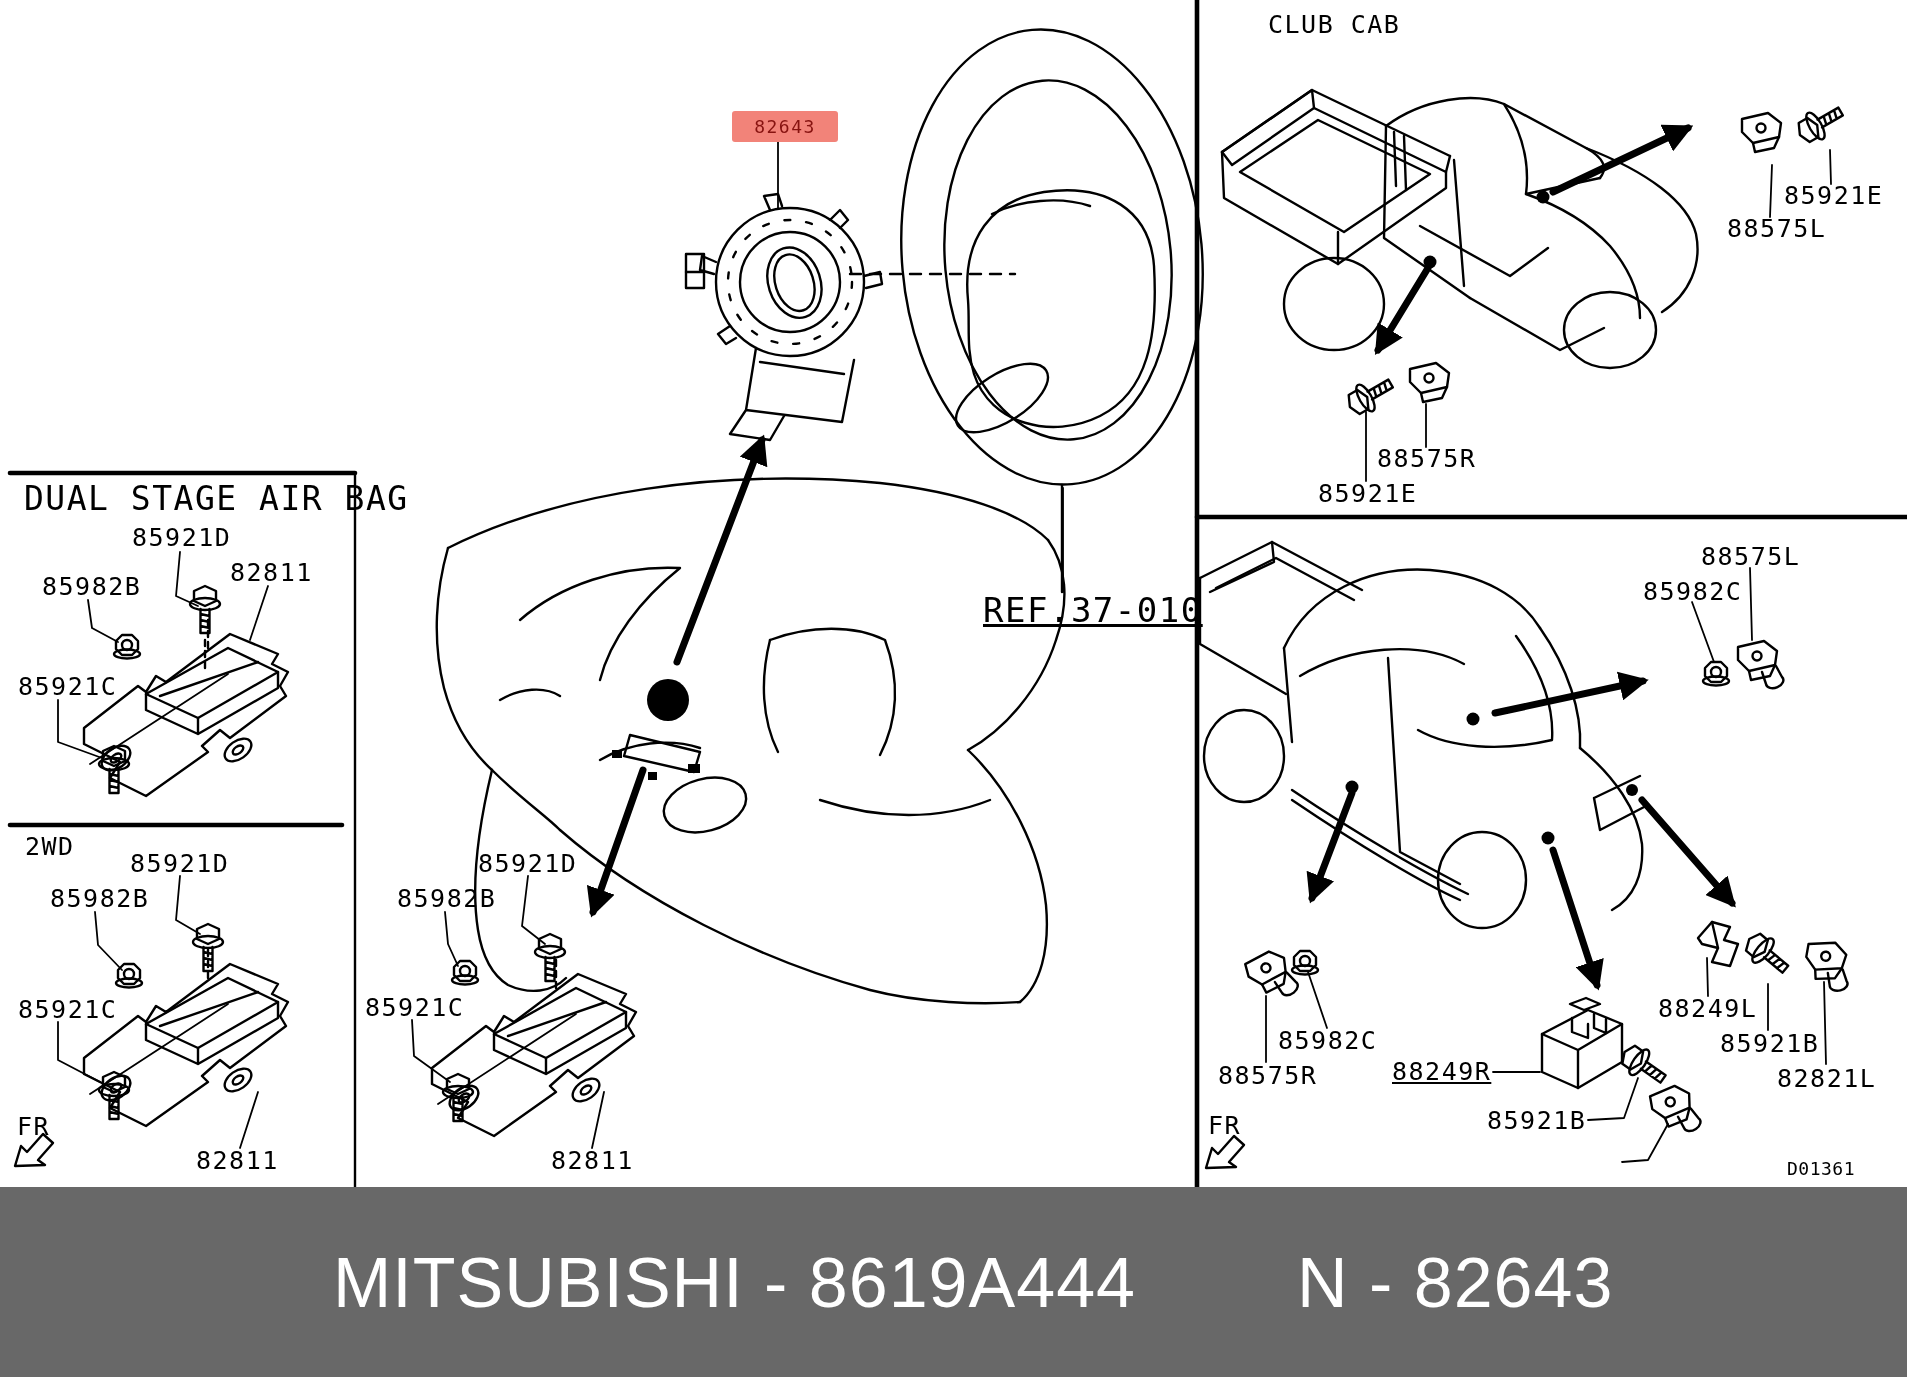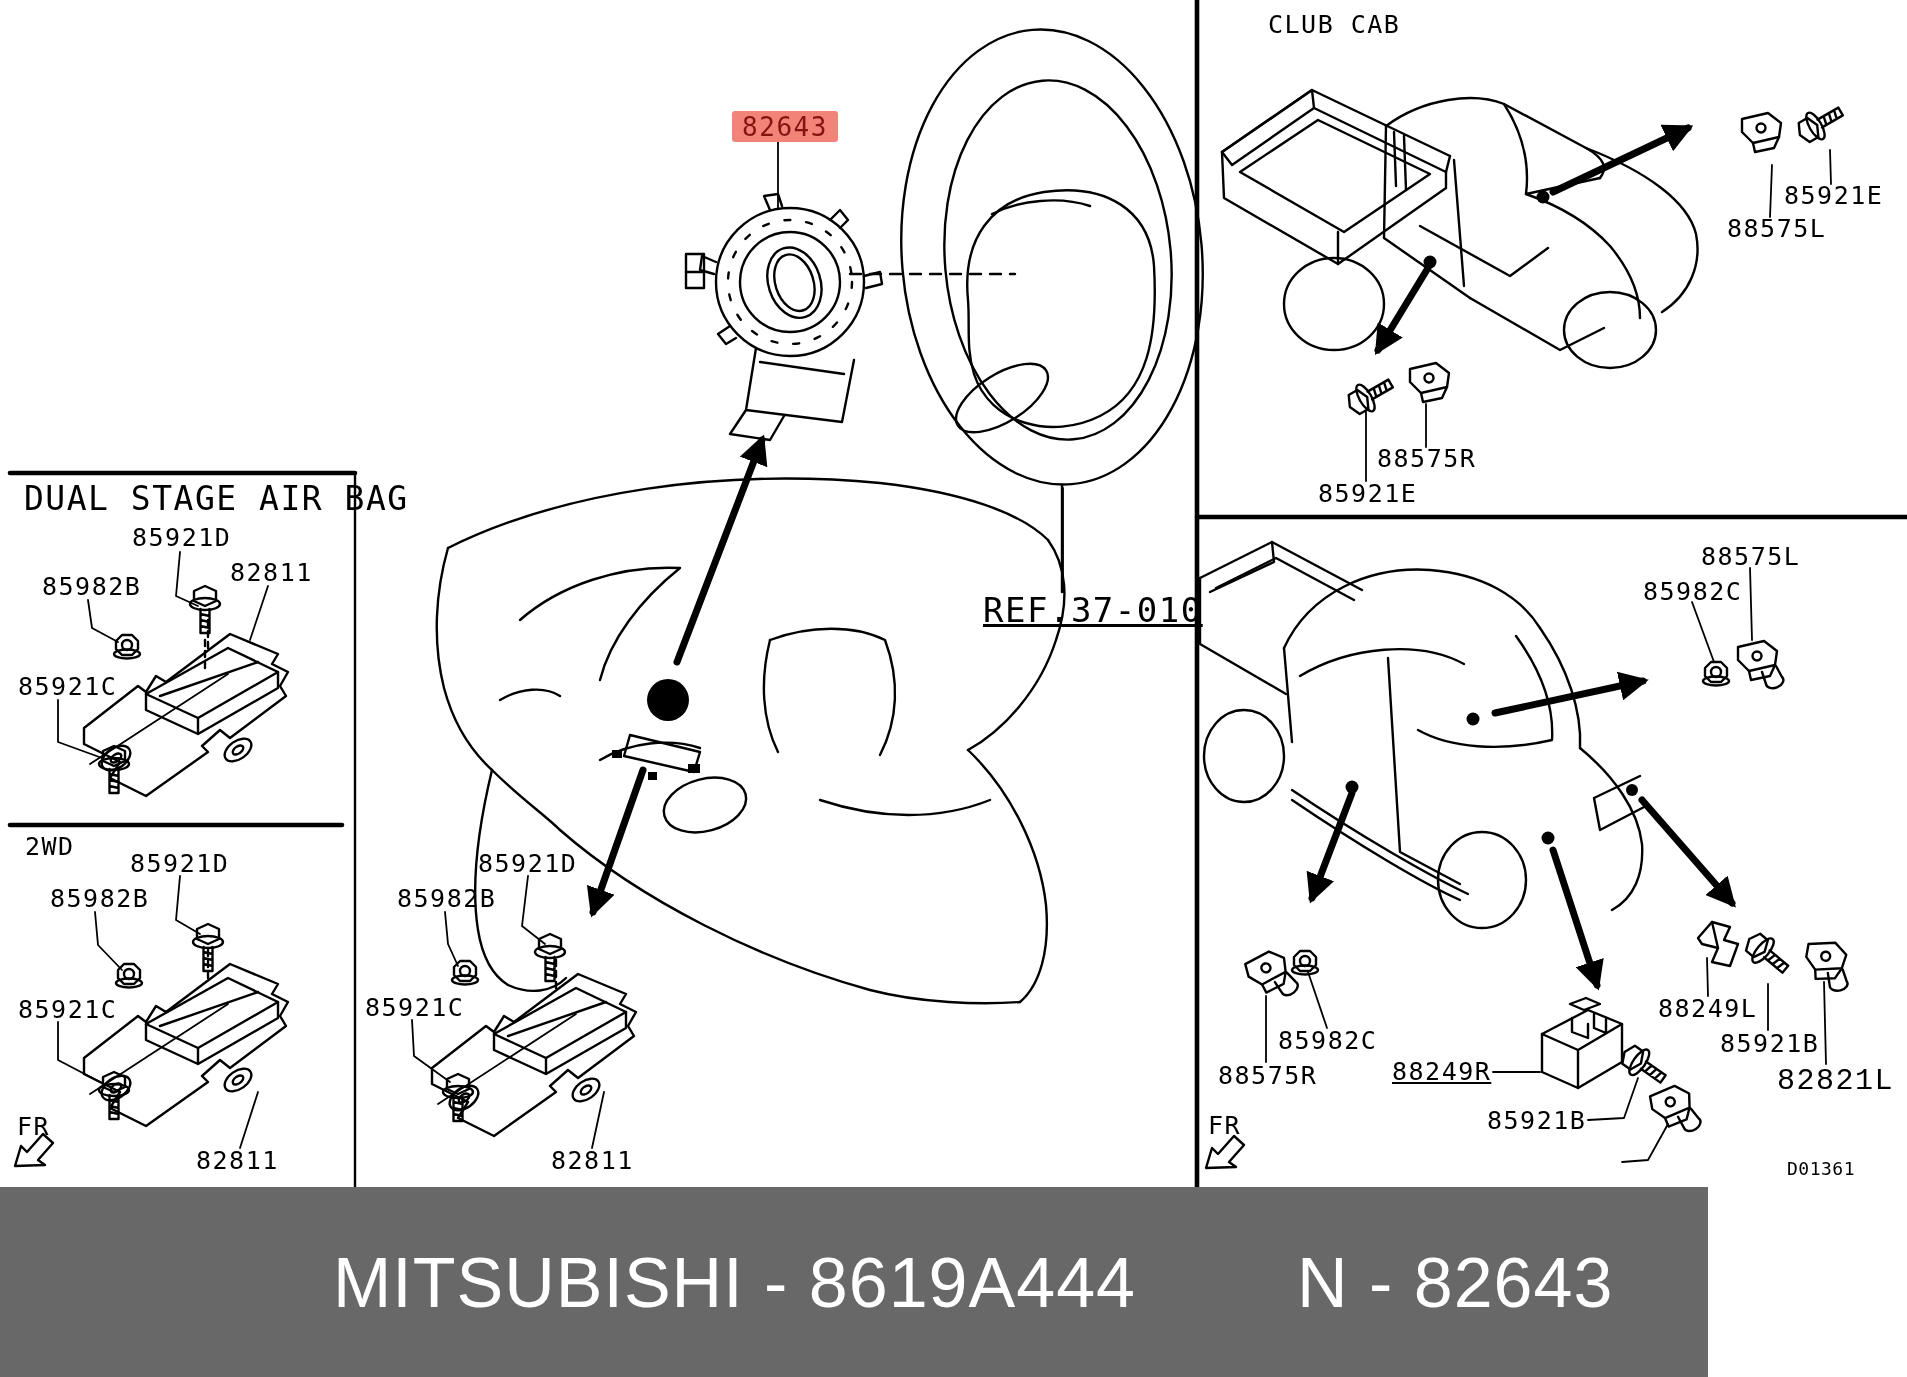--- a/index.html
+++ b/index.html
@@ -9,22 +9,22 @@
   #art *{stroke:#000;stroke-width:2.4;fill:none;stroke-linecap:round;stroke-linejoin:round;}
   #art .fill{fill:#000;stroke:none;}
   #art .thick{stroke-width:7;}
   #art .thin{stroke-width:1.8;}
   #art .struct{stroke-width:4.6;}
   #art .dash{stroke-dasharray:11 9;}
   #art .dash2{stroke-dasharray:6 5;}
   #art marker path{fill:#000;stroke:none;}
   .callout{position:absolute;color:#000;letter-spacing:1.5px;line-height:1.1;white-space:nowrap;}
   .hl{position:absolute;display:flex;align-items:center;justify-content:center;
-      border-radius:3px;font-size:26px;letter-spacing:1.5px;}
-  .footer{position:absolute;left:0;top:1187px;width:1708px;height:190px;}
+      border-radius:3px;font-size:18px;letter-spacing:1.5px;}
+  .footer{position:absolute;left:0;top:1187px;width:1907px;height:190px;}
   .footer span{position:absolute;top:1248px;font-family:"Liberation Sans",sans-serif;
       font-size:70px;letter-spacing:1px;line-height:1;}
   .footer .fl{left:333px;}
   .footer .fr{left:1253px;margin-left:44px;}
   .footer span{top:61px;}
 </style>
 </head>
 <body>
 
 <div class="page">
@@ -278,21 +278,21 @@
       <div class="callout kind-part" style="left: 1727px; top: 215px; font-size: 25px;">88575L</div>
       <div class="callout kind-part" style="left: 1377px; top: 445px; font-size: 25px;">88575R</div>
       <div class="callout kind-part" style="left: 1318px; top: 480px; font-size: 25px;">85921E</div>
       <div class="callout kind-part" style="left: 1701px; top: 543px; font-size: 25px;">88575L</div>
       <div class="callout kind-part" style="left: 1643px; top: 578px; font-size: 25px;">85982C</div>
       <div class="callout kind-part" style="left: 1278px; top: 1027px; font-size: 25px;">85982C</div>
       <div class="callout kind-part" style="left: 1218px; top: 1062px; font-size: 25px;">88575R</div>
       <div class="callout kind-part" style="left: 1392px; top: 1058px; font-size: 25px; text-decoration: underline;">88249R</div>
       <div class="callout kind-part" style="left: 1658px; top: 995px; font-size: 25px; text-align: right;">88249L</div>
       <div class="callout kind-part" style="left: 1720px; top: 1030px; font-size: 25px;">85921B</div>
-      <div class="callout kind-part" style="left: 1777px; top: 1065px; font-size: 30px; font-family: Liberation Mono, monospace;">82821L</div>
+      <div class="callout kind-part" style="left: 1777px; top: 1065px; font-size: 25px;">82821L</div>
       <div class="callout kind-part" style="left: 1487px; top: 1107px; font-size: 25px;">85921B</div>
       <div class="callout kind-part" style="left: 1520px; top: 1212px; font-size: 25px;">82821R</div>
       <div class="callout kind-note" style="left: 1208px; top: 1112px; font-size: 25px;">FR</div>
       <div class="callout kind-code" style="left: 1787px; top: 1159px; font-size: 18px; letter-spacing: 0.5px;">D01361</div>
     </div>
 
   <div class="footer" style="background: rgb(104, 104, 104); color: rgb(255, 255, 255);">
     <span class="fl">MITSUBISHI - 8619A444</span>
     <span class="fr">N - 82643</span>
   </div>

